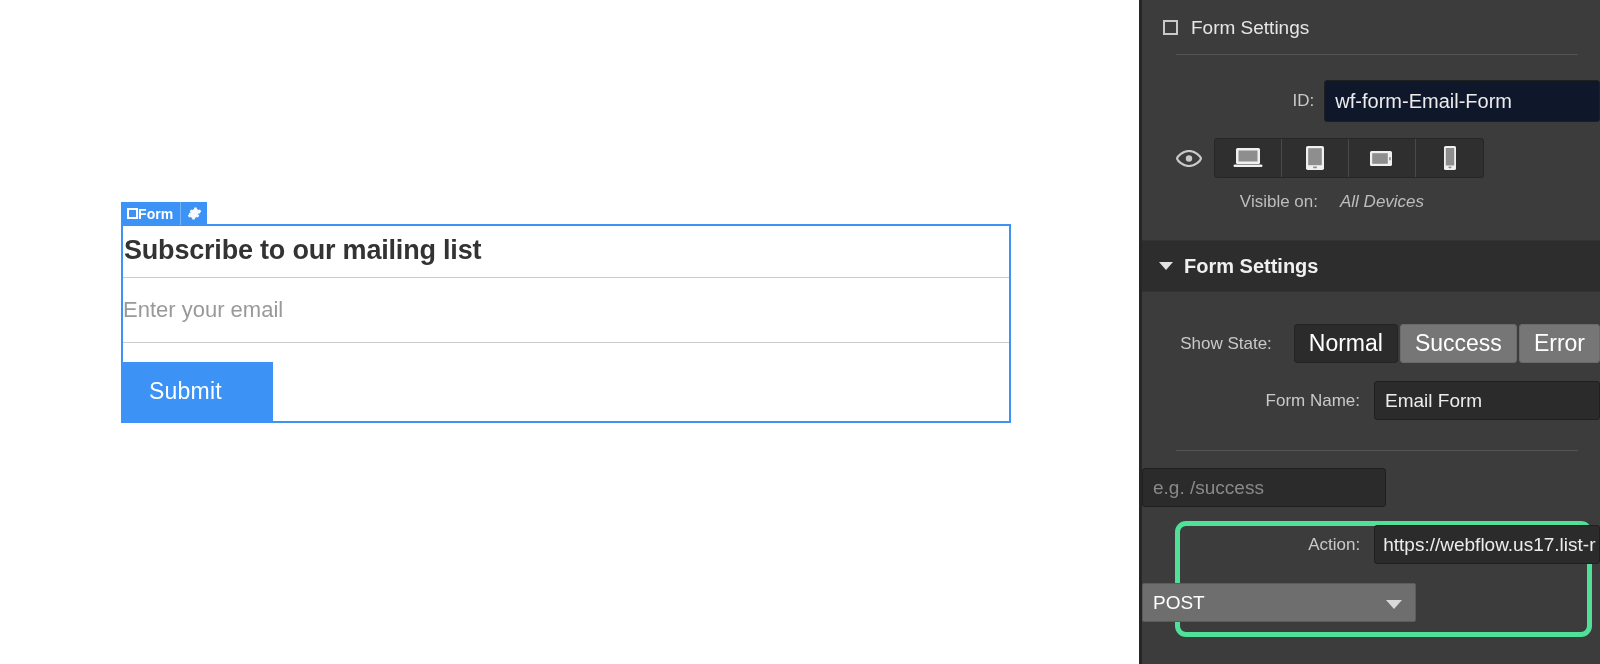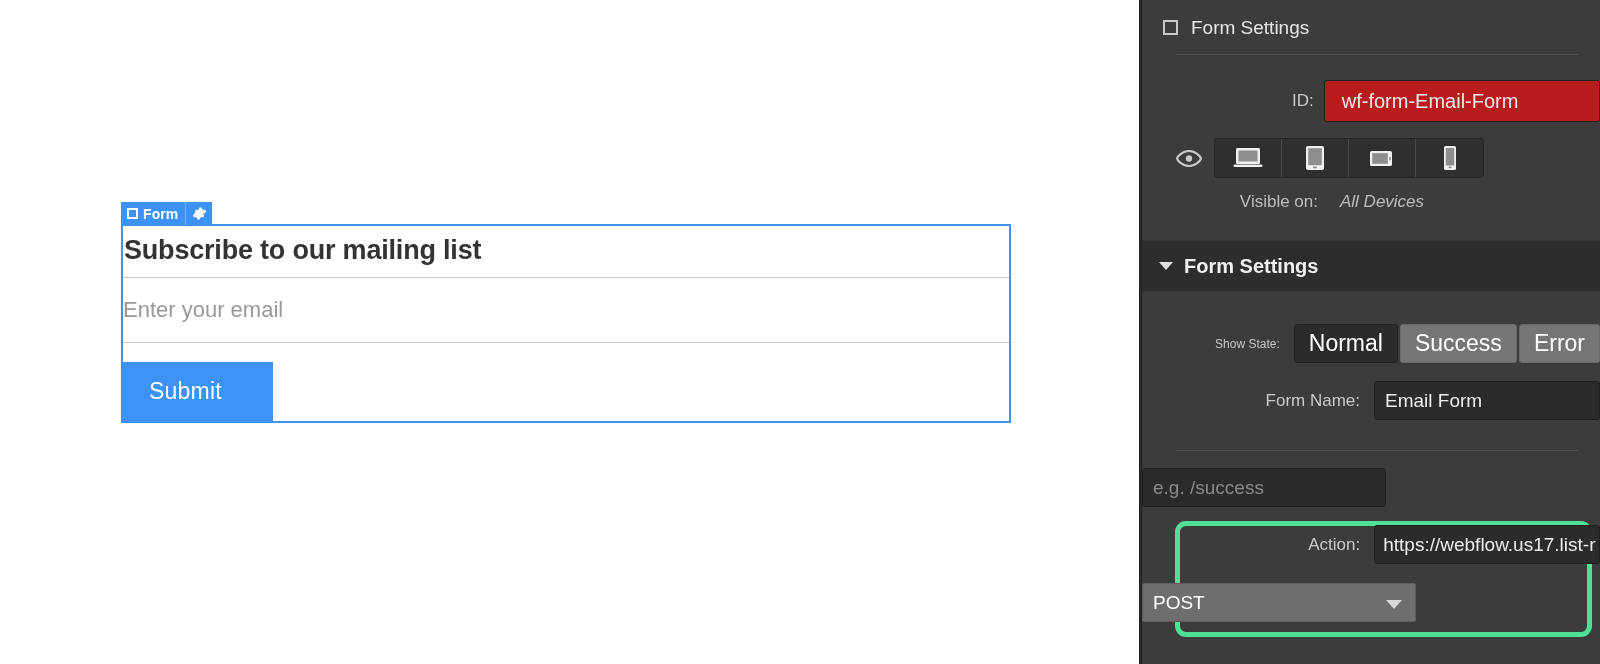--- a/index.html
+++ b/index.html
@@ -23,21 +23,21 @@
   
   #form-badge {
     position: absolute; left: 121px; top: 202px;
     height: 23px;
     display: flex; align-items: stretch;
     background: #3d92f5;
     font-size: 14px; font-weight: bold; color: #ffffff;
     z-index: 5;
   }
   #form-badge .badge-main {
-    display: flex; align-items: center; gap: 5px;
+    display: flex; align-items: center; 
     padding: 0 7px 0 6px;
   }
   #form-badge .badge-box {
     width: 11px; height: 11px;
     border: 2px solid #ffffff;
     background: transparent;
     display: block;
   }
   #form-badge .badge-label { line-height: 1; letter-spacing: .1px; }
   #form-badge .badge-gear {
@@ -124,25 +124,25 @@
     position: absolute; left: 0; top: 80px;
     width: 100%; height: 42px;
     display: flex; align-items: center;
   }
   #id-row .row-label {
     width: 227px; text-align: right; padding-right: 10px;
     font-size: 17px; color: #c9c9c9;
   }
   #id-field {
     width: 344px; height: 42px;
-    background: #b91c1c;
+    background: #0f172a;
     border: 1px solid #1f1f1f;
     border-radius: 3px;
     display: flex; align-items: center;
-    padding-left: 17px;
+    padding-left: 10px;
     font-size: 20px; color: #ececec;
     overflow: hidden; white-space: nowrap;
   }
 
   
   #vis-row {
     position: absolute; left: 0; top: 138px;
     width: 100%; height: 40px;
     display: flex; align-items: center;
   }
@@ -198,22 +198,22 @@
     font-size: 20px; font-weight: bold; color: #f0f0f0;
   }
 
   
   #showstate-row {
     position: absolute; left: 0; top: 324px;
     width: 100%; height: 39px;
     display: flex; align-items: center;
   }
   #showstate-row .row-label {
-    width: 281px; text-align: right; padding-right: 14px;
-    font-size: 12px; color: #c9c9c9; margin-left: 20px;
+    width: 281px; text-align: right; padding-right: 22px;
+    font-size: 17px; color: #c9c9c9; margin-left: 20px;
   }
   #state-group { display: flex; gap: 2px; height: 39px; }
   .state-btn {
     display: flex; align-items: center; justify-content: center;
     height: 39px; padding: 0 14px;
     border-radius: 3px;
     font-size: 23px;
   }
   .state-btn.active { background: #2b2b2b; color: #ffffff; border: 1px solid #232323; }
   .state-btn.idle   { background: #767676; color: #ffffff; border: 1px solid #6a6a6a; }

